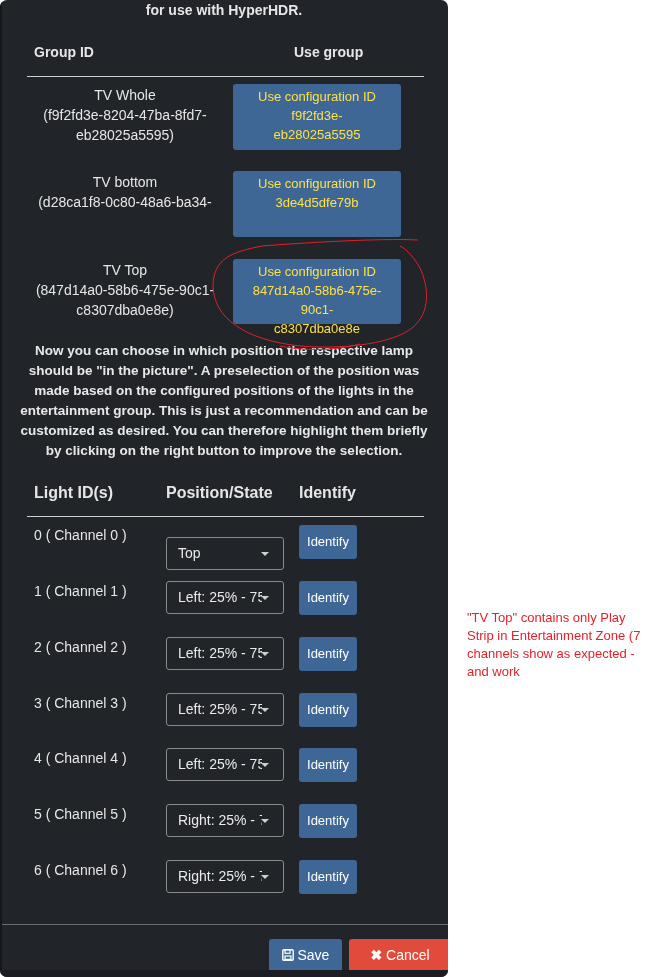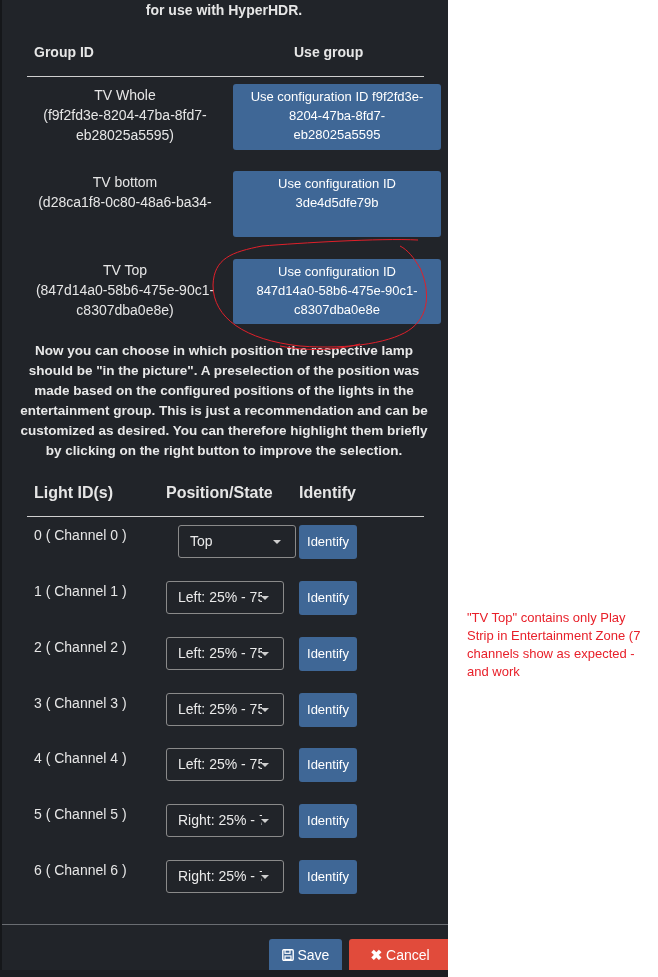--- a/index.html
+++ b/index.html
@@ -1,23 +1,23 @@
 <!DOCTYPE html>
 <html><head>
 <meta charset="utf-8">
 <style>
   html, body { margin:0; padding:0; }
   body { width:658px; height:977px; background:#ffffff; position:relative; overflow:hidden; font-family:"Liberation Sans", sans-serif; }
-  .modal { position:absolute; left:0; top:0; width:448px; height:977px; background:#212429; color:#e6e6e6; overflow:hidden; }
+  .modal { position:absolute; left:0; top:0; width:448px; height:977px; background:#212429; color:#e6e6e6; overflow:hidden;border-radius:7px; }
   .leftedge { position:absolute; left:0; top:0; width:2px; height:970px; background:#15171a; }
   .intro { position:absolute; left:0; width:448px; top:2px; text-align:center; font-weight:bold; font-size:14px; }
   .ghead { position:absolute; top:44px; font-weight:bold; font-size:14px; }
   .hr { position:absolute; height:1px; background:#cfcfcf; }
   .grow-label { position:absolute; left:30px; width:190px; text-align:center; font-size:14px; line-height:20px; }
-  .usebtn { position:absolute; left:233px; width:208px; background:#3f6796; border-radius:3px; color:#ffffff; font-size:13px; line-height:19px; text-align:center; padding:3px 6px; box-sizing:border-box; }
+  .usebtn { position:absolute; left:233px; width:168px; background:#3f6796; border-radius:3px; color:#fde047; font-size:13px; line-height:19px; text-align:center; padding:3px 6px; box-sizing:border-box; }
   .desc { position:absolute; left:14px; width:420px; top:341px; text-align:center; font-weight:bold; font-size:13.5px; line-height:20px; color:#e8e8e8; }
   .lhead { position:absolute; top:484px; font-weight:bold; font-size:16px; }
   .lid { position:absolute; left:34px; font-size:14px; }
   .sel { position:absolute; left:166px; width:118px; height:33px; border:1px solid #8a8a8a; border-radius:3px; box-sizing:border-box; padding-left:11px; line-height:31px; font-size:14px; color:#eaeaea; overflow:hidden; white-space:nowrap; }
   .sel .caret { position:absolute; right:14px; top:14px; width:0; height:0; border-left:4px solid transparent; border-right:4px solid transparent; border-top:4px solid #cfcfcf; }
   .sel .txt { display:inline-block; width:84px; overflow:hidden; }
   .idbtn { position:absolute; left:299px; width:58px; height:34px; background:#3f6796; border-radius:3px; color:#fff; font-size:13px; line-height:34px; text-align:center; }
   .footer-hr { position:absolute; left:2px; width:446px; top:924px; height:1px; background:#6a6d72; }
   .savebtn { position:absolute; left:269px; top:939px; width:73px; height:33px; background:#3f6796; border-radius:3px 3px 0 0; color:#fff; font-size:14px; line-height:33px; text-align:center; }
   .cancelbtn { position:absolute; left:349px; top:939px; width:102px; height:33px; background:#e14b3b; border-radius:3px 3px 0 0; color:#fff; font-size:14px; line-height:33px; text-align:center; }
@@ -36,21 +36,20 @@
   <div class="ghead" style="left:294px;">Use group</div>
   <div class="hr" style="left:27px; width:397px; top:76px;"></div>
 
   <div class="grow-label" style="top:85px;">
     <div>TV Whole</div>
     <div>(f9f2fd3e-8204-47ba-8fd7-</div>
     <div>eb28025a5595)</div>
   </div>
   <div class="usebtn" style="top:84px; height:66px;">
     <div>Use configuration ID f9f2fd3e-</div>
-    <div>8204-47ba-8fd7-</div>
     <div>eb28025a5595</div>
   </div>
 
   <div class="grow-label" style="top:172px;">
     <div>TV bottom</div>
     <div>(d28ca1f8-0c80-48a6-ba34-</div>
   </div>
   <div class="usebtn" style="top:171px; height:66px;">
     <div>Use configuration ID</div>
     <div>3de4d5dfe79b</div>
@@ -68,21 +67,21 @@
   </div>
 
   <div class="desc">Now you can choose in which position the respective lamp should be "in the picture". A preselection of the position was made based on the configured positions of the lights in the entertainment group. This is just a recommendation and can be customized as desired. You can therefore highlight them briefly by clicking on the right button to improve the selection.</div>
 
   <div class="lhead" style="left:34px;">Light ID(s)</div>
   <div class="lhead" style="left:166px;">Position/State</div>
   <div class="lhead" style="left:299px;">Identify</div>
   <div class="hr" style="left:27px; width:397px; top:516px;"></div>
 
   <div class="lid" style="top:527px;">0 ( Channel 0 )</div>
-  <div class="sel" style="top:525px;margin-left:12px;"><span class="txt">Top</span><span class="caret"></span></div>
+  <div class="sel" style="top:537px;"><span class="txt">Top</span><span class="caret"></span></div>
   <div class="idbtn" style="top:525px;">Identify</div>
 
   <div class="lid" style="top:583px;">1 ( Channel 1 )</div>
   <div class="sel" style="top:581px;"><span class="txt">Left: 25% - 75%</span><span class="caret"></span></div>
   <div class="idbtn" style="top:581px;">Identify</div>
 
   <div class="lid" style="top:639px;">2 ( Channel 2 )</div>
   <div class="sel" style="top:637px;"><span class="txt">Left: 25% - 75%</span><span class="caret"></span></div>
   <div class="idbtn" style="top:637px;">Identify</div>
 

